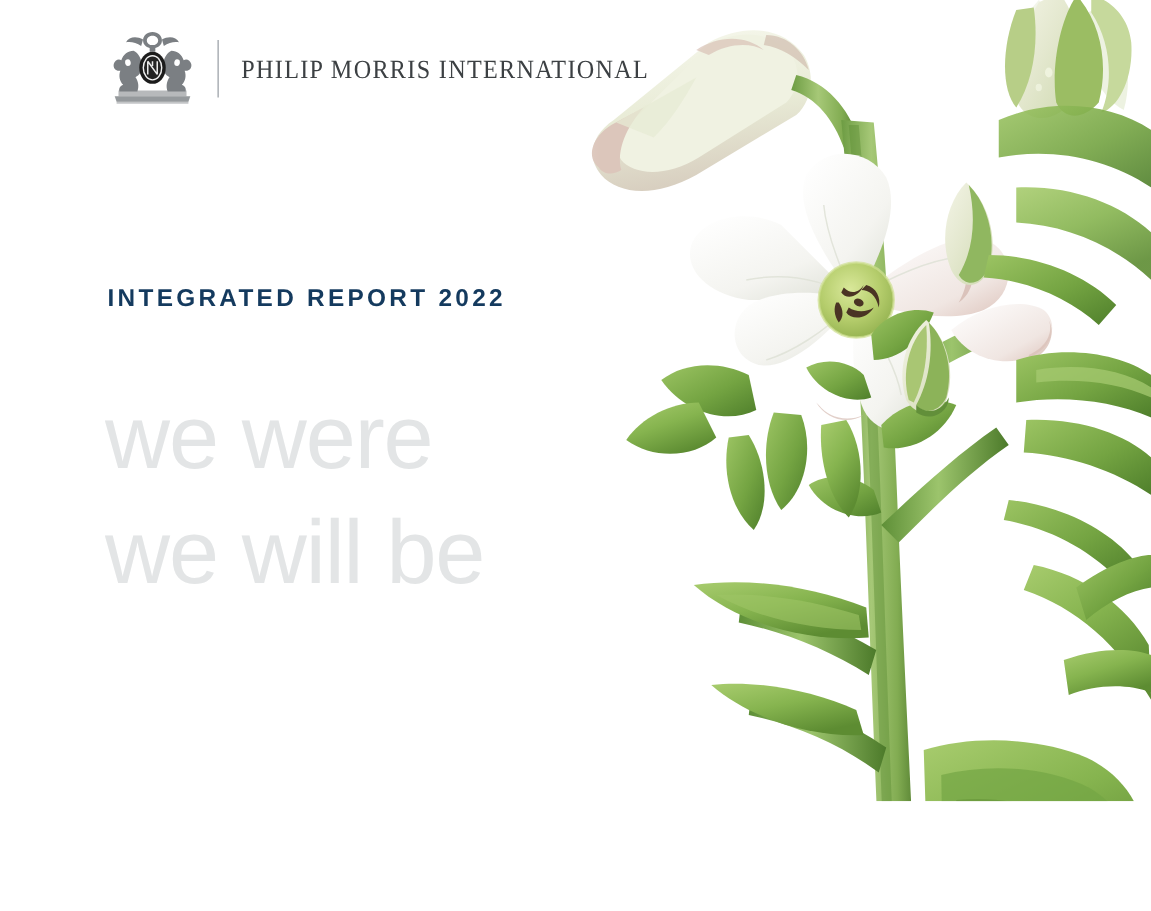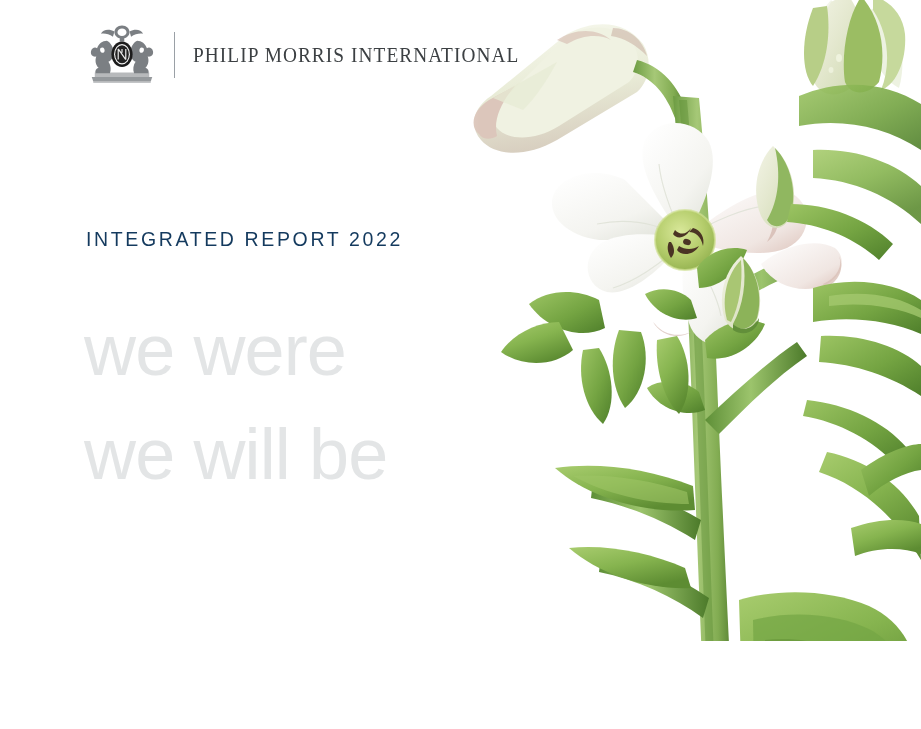--- a/index.html
+++ b/index.html
@@ -62,21 +62,21 @@
     transform-origin: left center;
     line-height: 1;
   }
 
   
   .eyebrow {
     position: absolute;
     left: 86px;
     top: 230px;
     font-size: 19.5px;
-    font-weight: normal;
+    font-weight: bold;
     letter-spacing: 0.135em;
     color: #143a5e;
     white-space: nowrap;
     line-height: 1;
   }
 
   
   .headline {
     position: absolute;
     left: 84px;
@@ -94,21 +94,21 @@
     color: #e3e5e6;
     height: 86px;
   }
   .line-main {
     font-size: 62px;
     color: #8a9296;
     height: 104px;
     letter-spacing: -0.018em;
   }
   .line-we-were   { padding-top: 14px; }
-  .line-we-will   { padding-top: 6px; margin-top: 12px; }
+  .line-we-will   { padding-top: 6px; }
 </style>
 </head>
 <body>
 
 <div id="cover">
 
   <div class="artwork">
     <svg viewBox="0 0 560 729" preserveAspectRatio="none" aria-hidden="true">
       <defs>
         <linearGradient id="gStemA" x1="0" y1="0" x2="1" y2="0">

